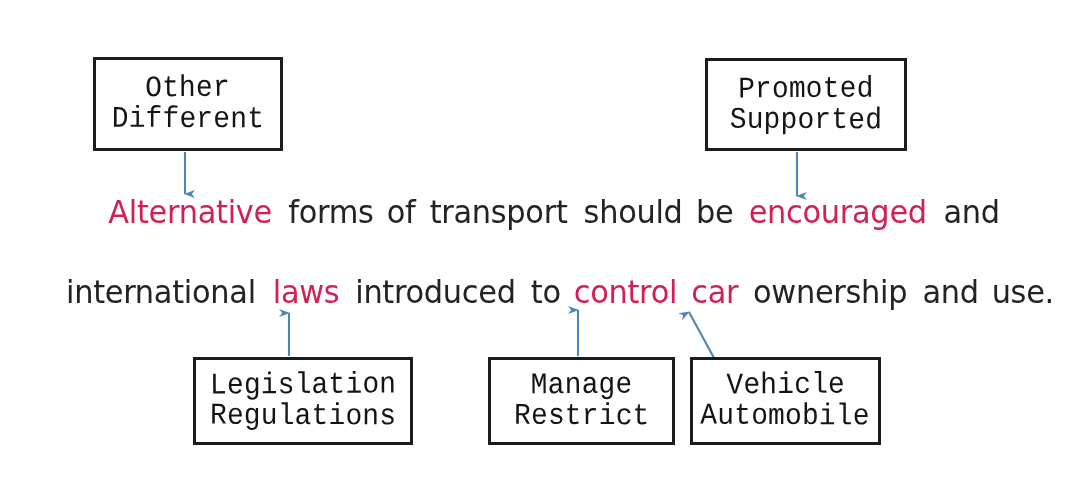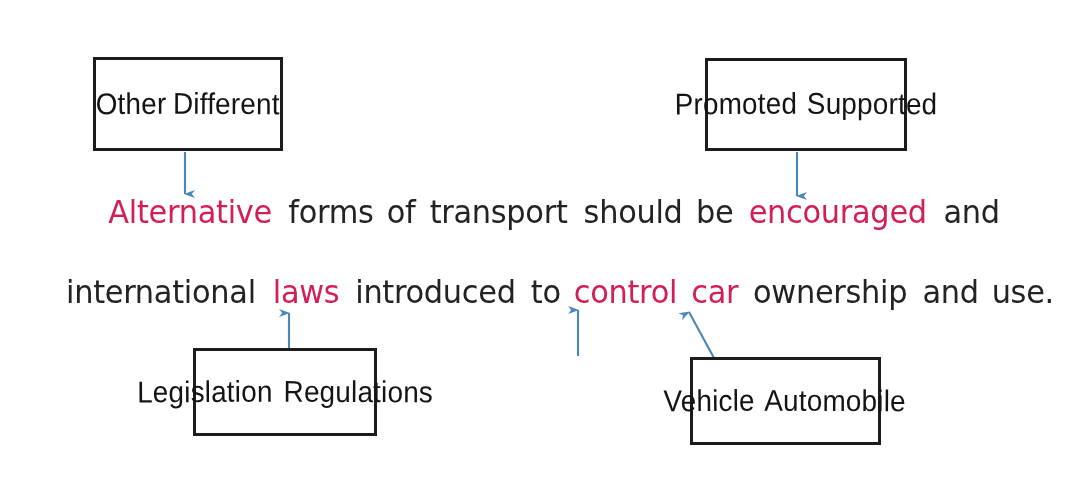--- a/index.html
+++ b/index.html
@@ -20,39 +20,40 @@
     background: #ffffff;
   }
 
   
   .syn-box {
     position: absolute;
     box-sizing: border-box;
     background: #ffffff;
     border: 3px solid #1c1c1c;
     display: flex;
+    flex-direction: column;
     align-items: center;
     justify-content: center;
     line-height: 1.02;
     color: #141414;
-    font-family: Liberation Sans, sans-serif;
+    font-family: Liberation Mono, monospace;
     font-size: 30px;
     letter-spacing: 0.2px;
   }
   .syn-box .syn-line {
     display: block;
     white-space: nowrap;
     transform: scaleX(0.93);
   }
   .syn-box .syn-line.l1 { transform: scaleX(0.93) rotate(-0.35deg); }
   .syn-box .syn-line.l2 { transform: scaleX(0.93) rotate(0.25deg); }
 
   #box-other      { left: 93px;  top: 57px;  width: 190px; height: 94px; }
   #box-promoted   { left: 705px; top: 58px;  width: 202px; height: 93px; }
-  #box-legislation{ left: 193px; top: 348px; width: 184px; height: 88px; }
+  #box-legislation{ left: 193px; top: 357px; width: 220px; height: 88px; }
   #box-manage     { left: 488px; top: 357px; width: 187px; height: 88px; }
   #box-vehicle    { left: 690px; top: 357px; width: 191px; height: 88px; }
 
   
   .sentence-line {
     position: absolute;
     white-space: nowrap;
     font-family: "DejaVu Sans", sans-serif;
     color: #232323;
     font-size: 32px;
@@ -133,19 +134,23 @@
     <span class="w">ownership</span>
     <span class="w">and</span>
     <span class="w">use.</span>
   </div>
 
   <div class="syn-box" id="box-legislation">
     <span class="syn-line l1">Legislation</span>
     <span class="syn-line l2">Regulations</span>
   </div>
 
+  <div class="syn-box" id="box-manage">
+    <span class="syn-line l1">Manage</span>
+    <span class="syn-line l2">Restrict</span>
+  </div>
 
   <div class="syn-box" id="box-vehicle">
     <span class="syn-line l1">Vehicle</span>
     <span class="syn-line l2">Automobile</span>
   </div>
 
 </div>
 
 </body></html>

